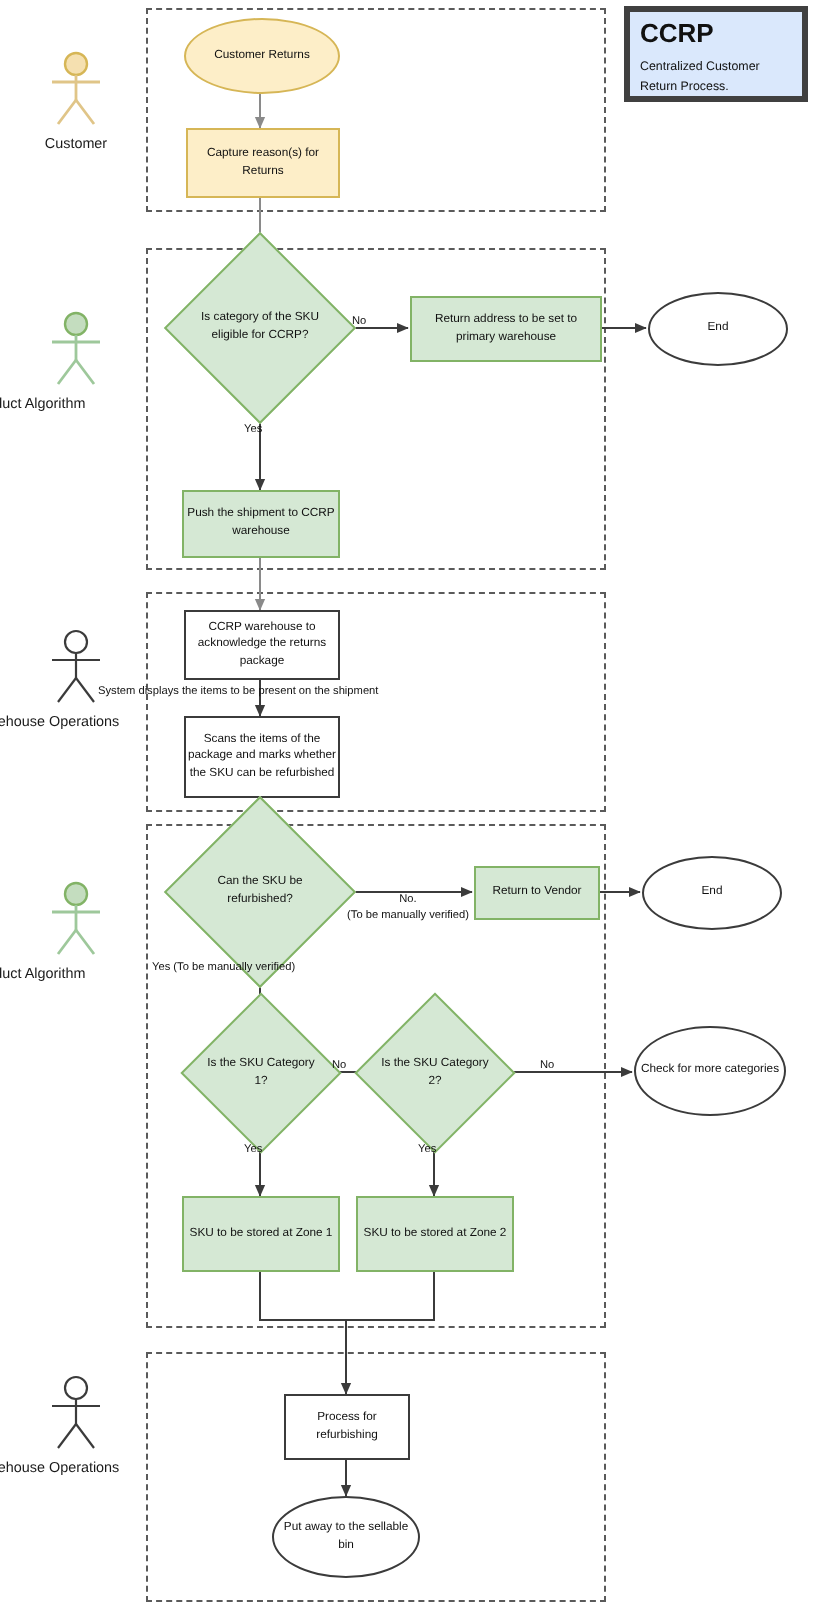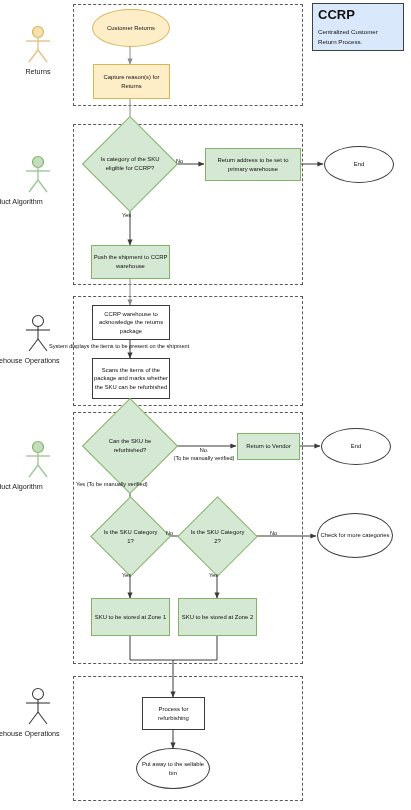--- a/index.html
+++ b/index.html
@@ -91,21 +91,21 @@
     justify-content: center;
     text-align: center;
     font-size: 5.9px;
     line-height: 1.45;
     color: #111111;
   }
 
   .legend {
     position: absolute;
     background: #dae8fc;
-    border: 1px solid #404040;
+    border: 3px solid #404040;
     box-sizing: border-box;
     padding: 4px 5px;
   }
   .legend-title {
     font-size: 13px;
     font-weight: bold;
     color: #111111;
     line-height: 1.1;
   }
   .legend-sub {
@@ -151,21 +151,21 @@
   </div>
 
   <div class="actor" style="left:3px; top:25px;">
     <svg width="40" height="40" viewBox="0 0 40 40">
       <circle cx="20" cy="7" r="5.5" fill="#f5e0b0" stroke="#d6b656" stroke-width="1.2"></circle>
       <line x1="20" y1="12.5" x2="20" y2="26" stroke="#e0c588" stroke-width="1.4"></line>
       <line x1="8" y1="16" x2="32" y2="16" stroke="#e0c588" stroke-width="1.4"></line>
       <line x1="20" y1="25" x2="11" y2="37" stroke="#e0c588" stroke-width="1.4"></line>
       <line x1="20" y1="25" x2="29" y2="37" stroke="#e0c588" stroke-width="1.4"></line>
     </svg>
-    <div class="actor-label">Returns</div>
+    <div class="actor-label">Customer</div>
   </div>
 
   <div class="actor" style="left:3px; top:155px;">
     <svg width="40" height="40" viewBox="0 0 40 40">
       <circle cx="20" cy="7" r="5.5" fill="#c4ddbf" stroke="#82b366" stroke-width="1.2"></circle>
       <line x1="20" y1="12.5" x2="20" y2="26" stroke="#9ec89b" stroke-width="1.4"></line>
       <line x1="8" y1="16" x2="32" y2="16" stroke="#9ec89b" stroke-width="1.4"></line>
       <line x1="20" y1="25" x2="11" y2="37" stroke="#9ec89b" stroke-width="1.4"></line>
       <line x1="20" y1="25" x2="29" y2="37" stroke="#9ec89b" stroke-width="1.4"></line>
     </svg>

